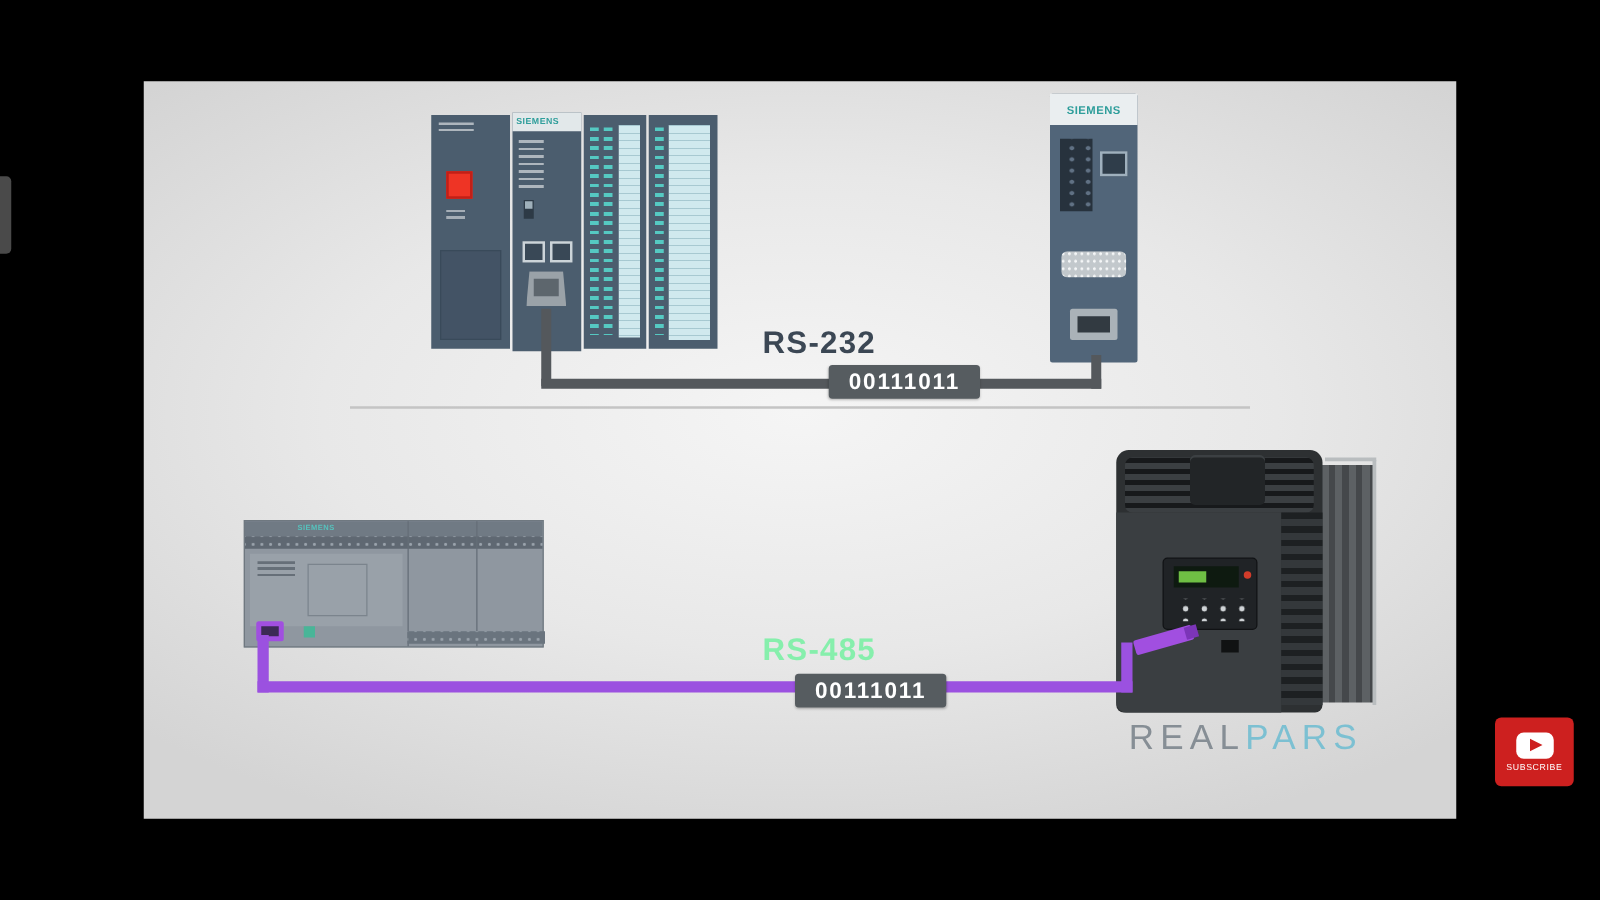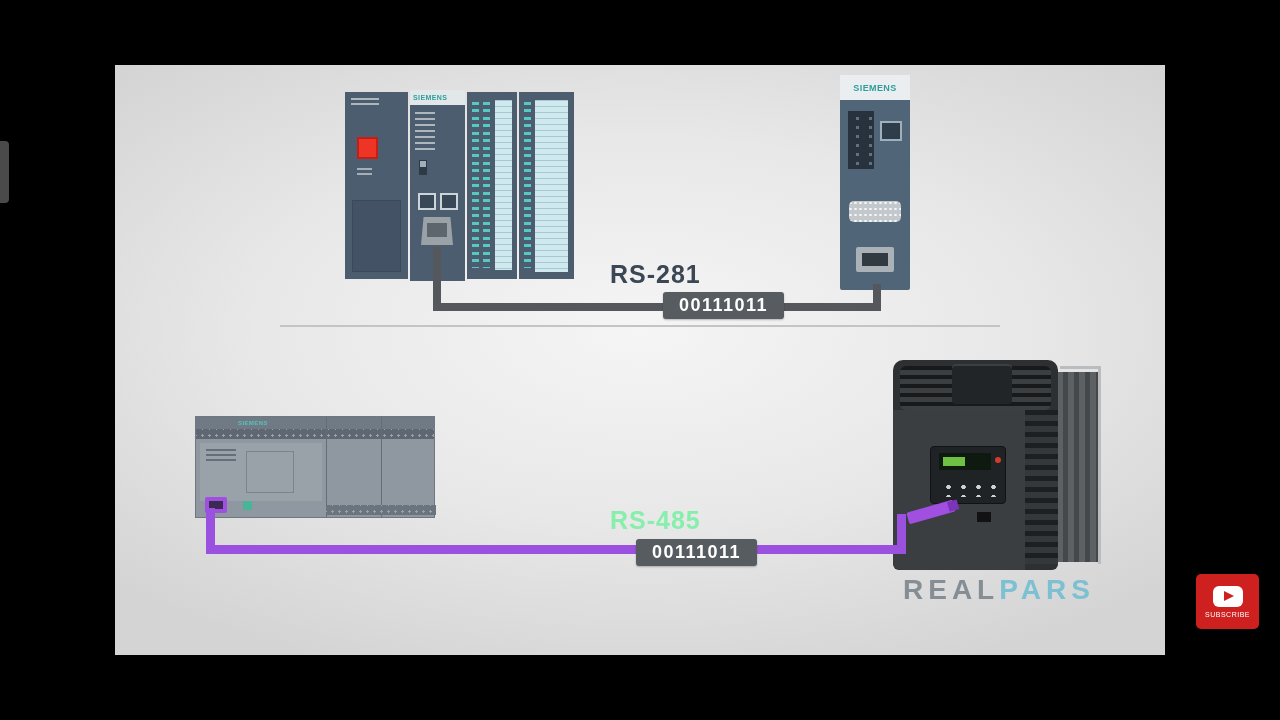--- a/index.html
+++ b/index.html
@@ -120,21 +120,21 @@
   .vfd-reddot { position:absolute; left:64px; top:10px; width:6px; height:6px; background:#d23c2a; border-radius:50%; }
   .vfd-btns { position:absolute; left:8px; top:32px; width:60px; height:18px;
       background-image:radial-gradient(circle, #cfd3d6 2px, transparent 2.5px);
       background-size:15px 10px; background-position:2px 3px; }
   .vfd-blackport { position:absolute; left:84px; top:152px; width:14px; height:10px; background:#101213; }
   .purple-plug { position:absolute; left:907px; top:506px; width:48px; height:12px; background:#a14fe0;
       border-radius:2px; transform:rotate(-16deg); z-index:5; }
   .purple-plug::after { content:""; position:absolute; right:-4px; top:1px; width:10px; height:10px; background:#7c35b8; }
 
   
-  .watermark { position:absolute; left:903px; top:574px; font-size:28px; font-weight:700;
+  .watermark { position:absolute; left:903px; top:574px; font-size:28px; font-weight:400;
       letter-spacing:5px; z-index:3; }
   .wm-real { color:#868e95; }
   .wm-pars { color:#7cc0d2; }
 
   
   .subscribe { position:absolute; left:1196px; top:574px; width:63px; height:55px; background:#cd201f;
       border-radius:5px; display:flex; flex-direction:column; align-items:center; justify-content:center;
       cursor:pointer; }
   .yt-play { width:30px; height:21px; background:#fff; border-radius:6px; position:relative; }
   .yt-play::after { content:""; position:absolute; left:11px; top:5px; width:0; height:0;
@@ -184,21 +184,21 @@
     <div class="pin-block"></div>
     <div class="eth-port"></div>
     <div class="db25"></div>
     <div class="low-conn"></div>
   </div>
 
   <div class="cable gray" style="left:433px; top:247px; width:8px; height:62px;"></div>
   <div class="cable gray" style="left:433px; top:303px; width:448px; height:8px;"></div>
   <div class="cable gray" style="left:873px; top:284px; width:8px; height:27px;"></div>
 
-  <div class="proto-label rs232">RS-281</div>
+  <div class="proto-label rs232">RS-232</div>
   <div class="data-box top">00111011</div>
 
   <div class="divider"></div>
 
   <div class="cplc">
     <div class="topstrip">
       <span class="brand-txt">SIEMENS</span>
     </div>
     <div class="terms"></div>
     <div class="sep" style="left:130px;"></div>

